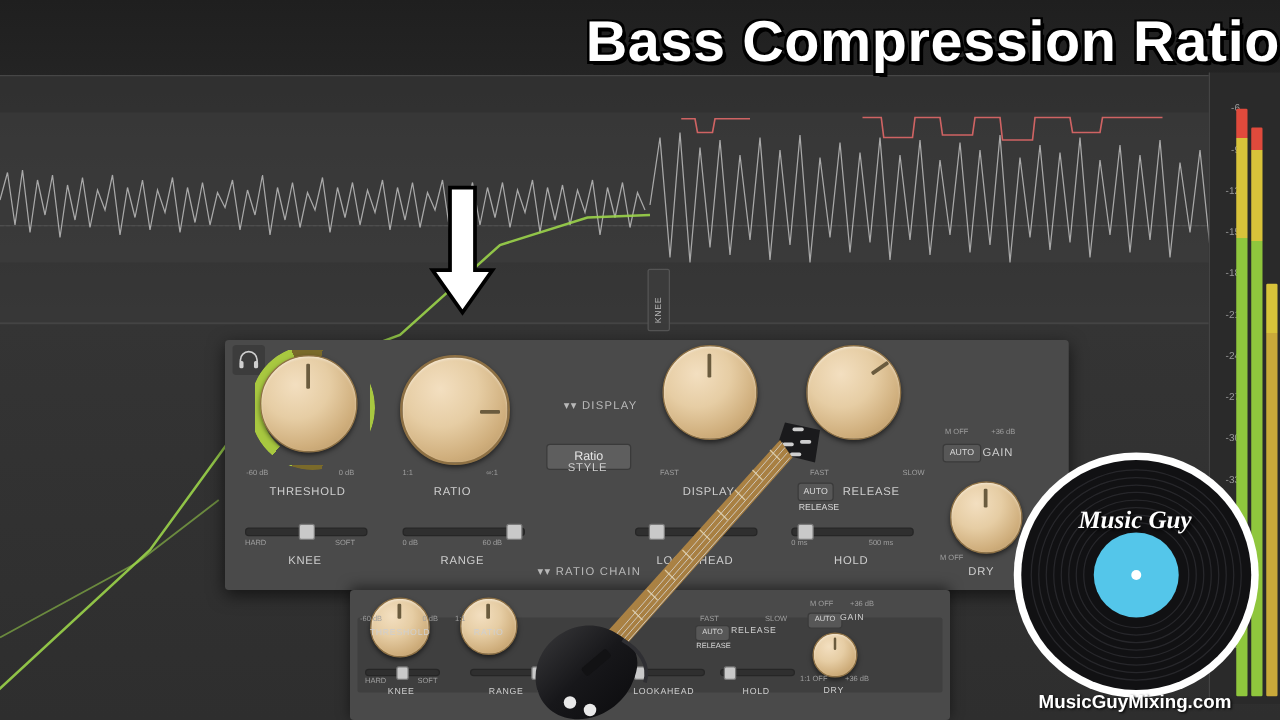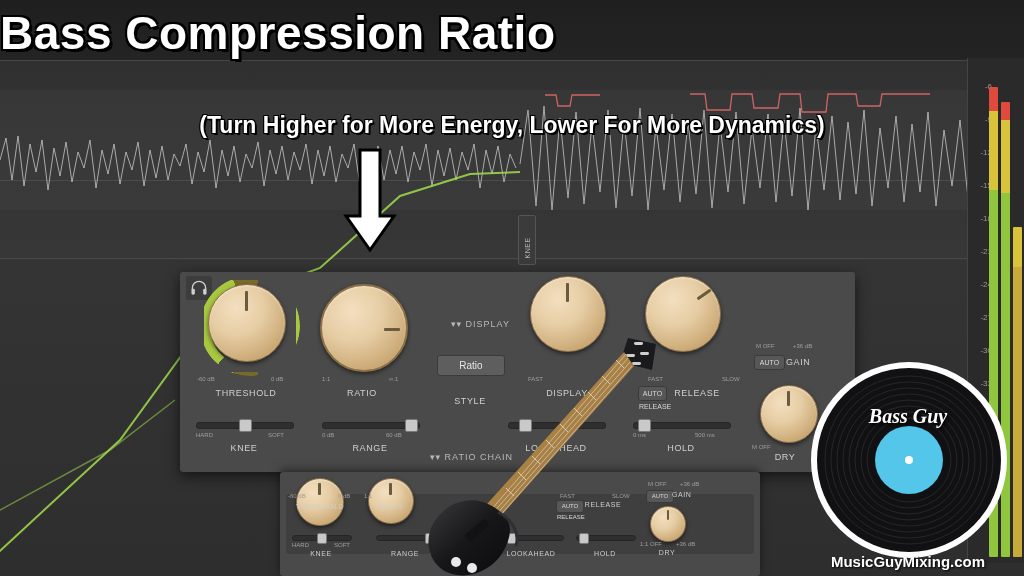--- a/index.html
+++ b/index.html
@@ -17,21 +17,21 @@
   
   .meter-strip{position:absolute;right:0;top:58px;width:56px;height:505px;background:#2a2a2a;border-left:1px solid #444;}
   .meter-scale{position:absolute;left:2px;top:0;width:22px;height:100%;color:#9a9a9a;font-size:8px;}
   .meter-scale div{position:absolute;right:0;}
   .meter-bar{position:absolute;width:9px;bottom:6px;border-radius:1px;}
   .mb1{right:26px;}
   .mb2{right:14px;}
   .mb3{right:2px;}
 
   
-  .title{position:absolute;top:6px;left:0;width:1024px;text-align:left;color:#fff;font-size:46px;font-weight:bold;
+  .title{position:absolute;top:6px;left:0;width:1024px;text-align:right;color:#fff;font-size:46px;font-weight:bold;
     text-shadow:3px 3px 0 #000,-2px -2px 0 #000,2px -2px 0 #000,-2px 2px 0 #000;letter-spacing:.5px;}
   .subtitle{position:absolute;top:78px;left:0;width:1024px;text-align:center;color:#ffe600;font-size:24px;font-weight:bold;
     text-shadow:2px 2px 0 #000,-1px -1px 0 #000,1px -1px 0 #000,-1px 1px 0 #000;}
   .subtitle2{position:absolute;top:112px;left:0;width:1024px;text-align:center;color:#fff;font-size:23px;font-weight:bold;
     text-shadow:2px 2px 0 #000,-1px -1px 0 #000,1px -1px 0 #000,-1px 1px 0 #000;}
 
   
   .arrow{position:absolute;left:340px;top:146px;width:60px;height:110px;}
 
   
@@ -161,21 +161,21 @@
   <div class="lbl" style="left:200px;top:388px;width:92px;">THRESHOLD</div>
 
   <div class="knob" style="left:320px;top:284px;width:84px;height:84px;border-width:2px;">
     <div class="pointer" style="left:62px;top:42px;width:16px;height:3px;"></div>
   </div>
   <div class="lbl-xs" style="left:322px;top:376px;">1:1</div>
   <div class="lbl-xs" style="left:389px;top:376px;">∞:1</div>
   <div class="lbl" style="left:316px;top:388px;width:92px;">RATIO</div>
 
   <div class="btn-punch">Ratio</div>
-  <div class="lbl" style="left:437px;top:396px;width:66px;">STYLE</div>
+  <div class="lbl" style="left:437px;top:369px;width:66px;">STYLE</div>
 
   <div class="knob" style="left:530px;top:276px;width:74px;height:74px;">
     <div class="pointer" style="left:35px;top:6px;width:3px;height:19px;"></div>
   </div>
   <div class="lbl-xs" style="left:528px;top:376px;">FAST</div>
   <div class="lbl" style="left:530px;top:388px;width:74px;">DISPLAY</div>
 
   <div class="knob" style="left:645px;top:276px;width:74px;height:74px;">
     <div class="pointer" style="left:50px;top:16px;width:16px;height:3px;transform:rotate(-35deg);"></div>
   </div>
@@ -326,21 +326,20 @@
 
     <path d="M72,176 C52,164 26,172 14,192 C2,212 10,238 32,244 C54,250 78,236 86,216 C94,198 90,186 72,176 Z" fill="url(#bodyg)"></path>
     <path d="M78,182 C92,190 100,202 96,216" stroke="#2f2f33" stroke-width="3" fill="none"></path>
 
     <rect x="44" y="196" width="26" height="8" rx="2" transform="rotate(-40 57 200)" fill="#121214"></rect>
     <circle cx="36" cy="232" r="5" fill="#e9e9e9"></circle>
     <circle cx="52" cy="238" r="5" fill="#e9e9e9"></circle>
   </svg>
 
   <div class="title">Bass Compression Ratio</div>
-  <div class="subtitle2">(Turn Higher for More Energy, Lower For More Dynamics)</div>
 
   <svg class="arrow" viewBox="0 0 60 110">
     <path d="M20,4 L40,4 L40,70 L54,70 L30,104 L6,70 L20,70 Z" fill="#ffffff" stroke="#000000" stroke-width="3"></path>
   </svg>
 
   <svg class="logo" viewBox="0 0 210 212">
     <circle cx="105" cy="100" r="98" fill="#ffffff"></circle>
     <circle cx="105" cy="100" r="92" fill="#111113"></circle>
     <g stroke="#2a2a2e" stroke-width="1" fill="none" opacity=".9">
       <circle cx="105" cy="100" r="84"></circle>
@@ -348,16 +347,16 @@
       <circle cx="105" cy="100" r="72"></circle>
         <circle cx="105" cy="100" r="66"></circle>
       <circle cx="105" cy="100" r="60"></circle>
         <circle cx="105" cy="100" r="54"></circle>
       <circle cx="105" cy="100" r="48"></circle>
         <circle cx="105" cy="100" r="42"></circle>
     </g>
     <circle cx="105" cy="100" r="34" fill="#54c6ea"></circle>
     <circle cx="105" cy="100" r="4" fill="#ffffff"></circle>
   </svg>
-  <div style="position:absolute;right:18px;bottom:148px;width:196px;text-align:center;color:#ffffff;font-size:20px;font-style:italic;font-weight:bold;font-family:'Liberation Serif',serif;text-shadow:2px 2px 3px #000;">Bass Guy</div>
+  <div style="position:absolute;right:18px;bottom:148px;width:196px;text-align:center;color:#ffffff;font-size:20px;font-style:italic;font-weight:bold;font-family:'Liberation Serif',serif;text-shadow:2px 2px 3px #000;">Music Guy</div>
   <div class="logo-site">MusicGuyMixing.com</div>
 
 </div>
 
 </body></html>

